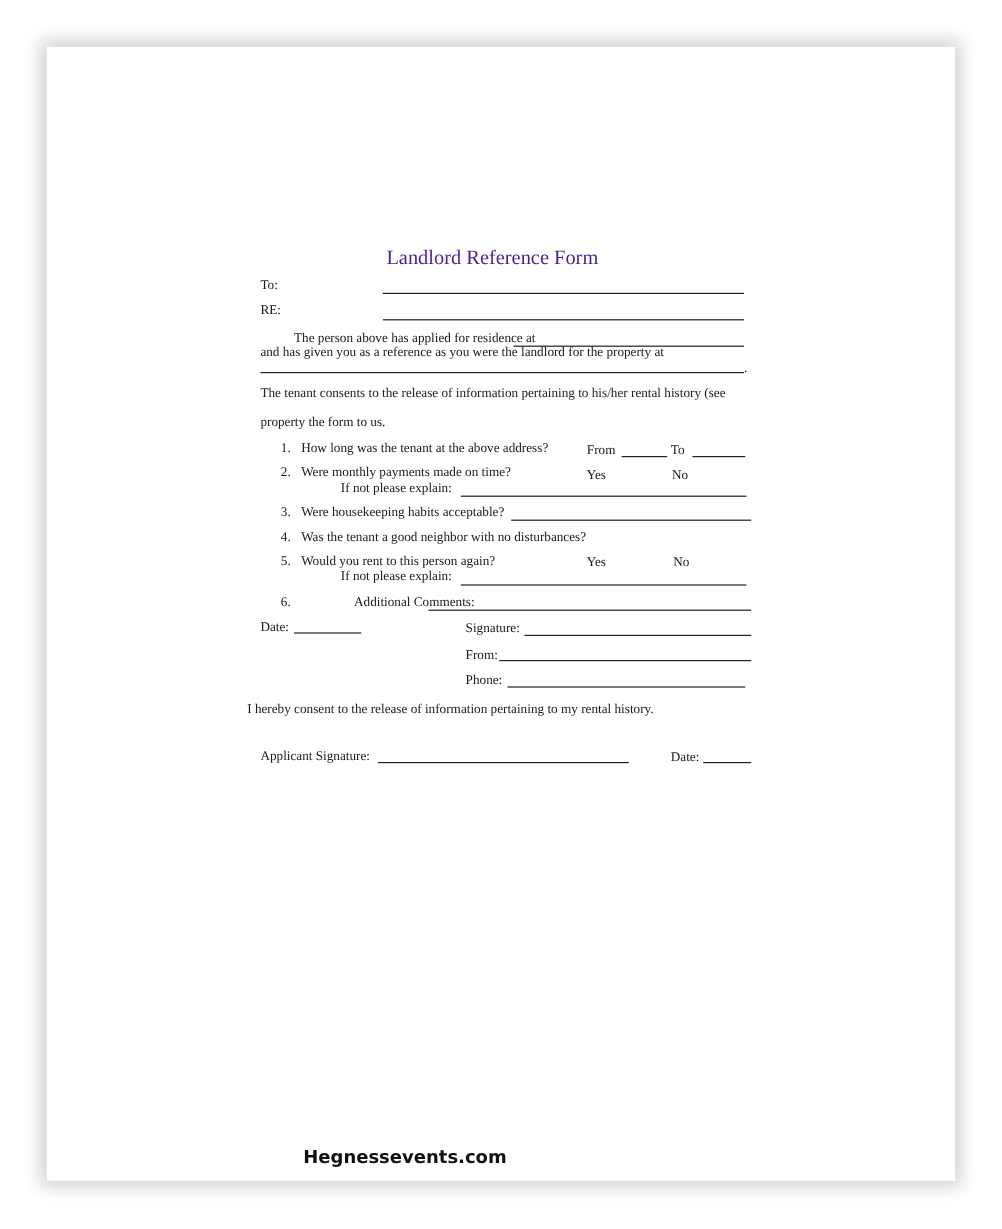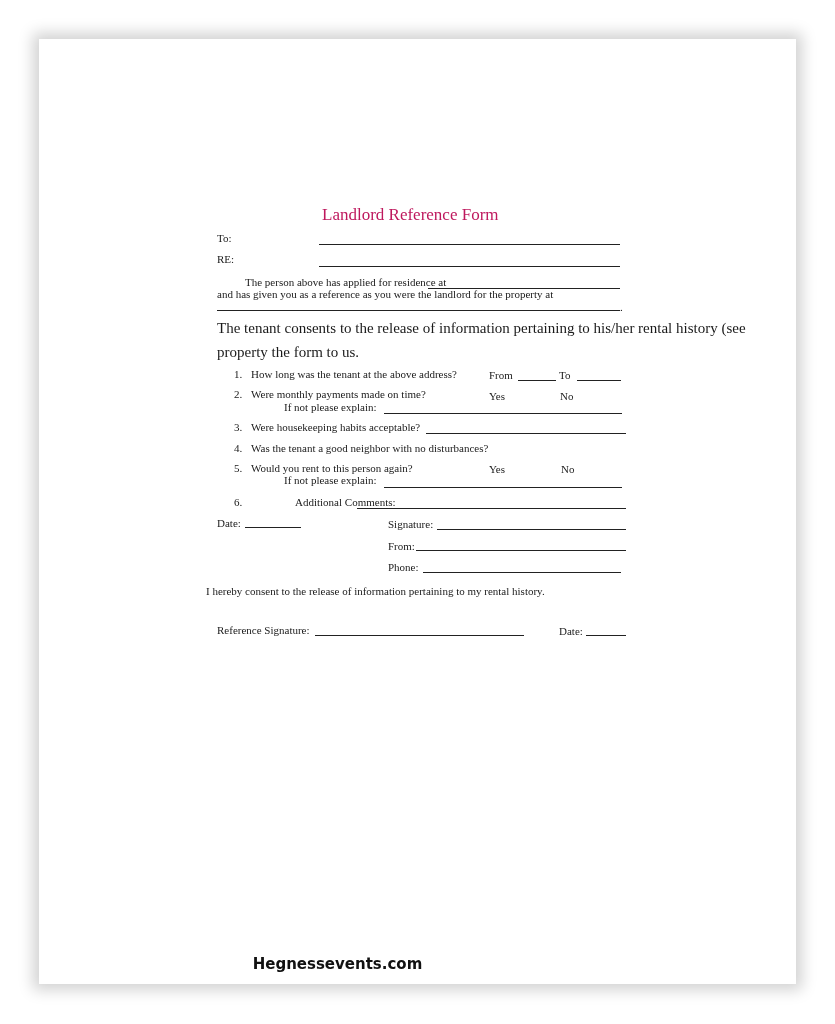--- a/index.html
+++ b/index.html
@@ -6,23 +6,23 @@
     body {
       width:835px; height:1024px; background:#ffffff; position:relative; overflow:hidden;
       font-family: "Liberation Serif", "DejaVu Serif", serif; color:#111;
     }
     .page {
       position:absolute; left:39px; top:39px; width:757px; height:945px; background:#fff;
       box-shadow: 0 0 14px 6px rgba(0,0,0,0.18);
     }
     .form { position:absolute; left:0; top:0; width:835px; height:1024px; }
     .t { position:absolute; font-size:11px; line-height:12px; white-space:nowrap; color:#1a1a1a; }
-    .title { position:absolute; left:322px; top:205px; font-size:17px; line-height:20px; color:#be185d; white-space:nowrap; }
+    .title { position:absolute; left:322px; top:205px; font-size:17px; line-height:20px; color:#4c1d95; white-space:nowrap; }
     .line { position:absolute; height:0; border-top:1px solid #222; }
-    .para { position:absolute; font-size:15px; line-height:12px; color:#1a1a1a; }
+    .para { position:absolute; font-size:11px; line-height:12px; color:#1a1a1a; }
     .footer {
       position:absolute; left:0; width:675px; top:955px; text-align:center;
       font-family:"DejaVu Sans", sans-serif; font-weight:bold; font-size:15px; color:#111;
     }
     .dot { position:absolute; font-size:11px; }
   </style>
 </head>
 <body>
 
 <div class="page"></div>
@@ -84,20 +84,20 @@
   <div class="line" style="left:437px;top:529px;width:189px;"></div>
 
   <div class="t" style="left:388px;top:540px;">From:</div>
   <div class="line" style="left:416px;top:550px;width:210px;"></div>
 
   <div class="t" style="left:388px;top:561px;">Phone:</div>
   <div class="line" style="left:423px;top:572px;width:198px;"></div>
 
   <div class="t" style="left:206px;top:585px;">I hereby consent to the release of information pertaining to my rental history.</div>
 
-  <div class="t" style="left:217px;top:624px;">Reference Signature:</div>
+  <div class="t" style="left:217px;top:624px;">Applicant Signature:</div>
   <div class="line" style="left:315px;top:635px;width:209px;"></div>
 
   <div class="t" style="left:559px;top:625px;">Date:</div>
   <div class="line" style="left:586px;top:635px;width:40px;"></div>
 </div>
 
 <div class="footer">Hegnessevents.com</div>
 
 </body></html>

